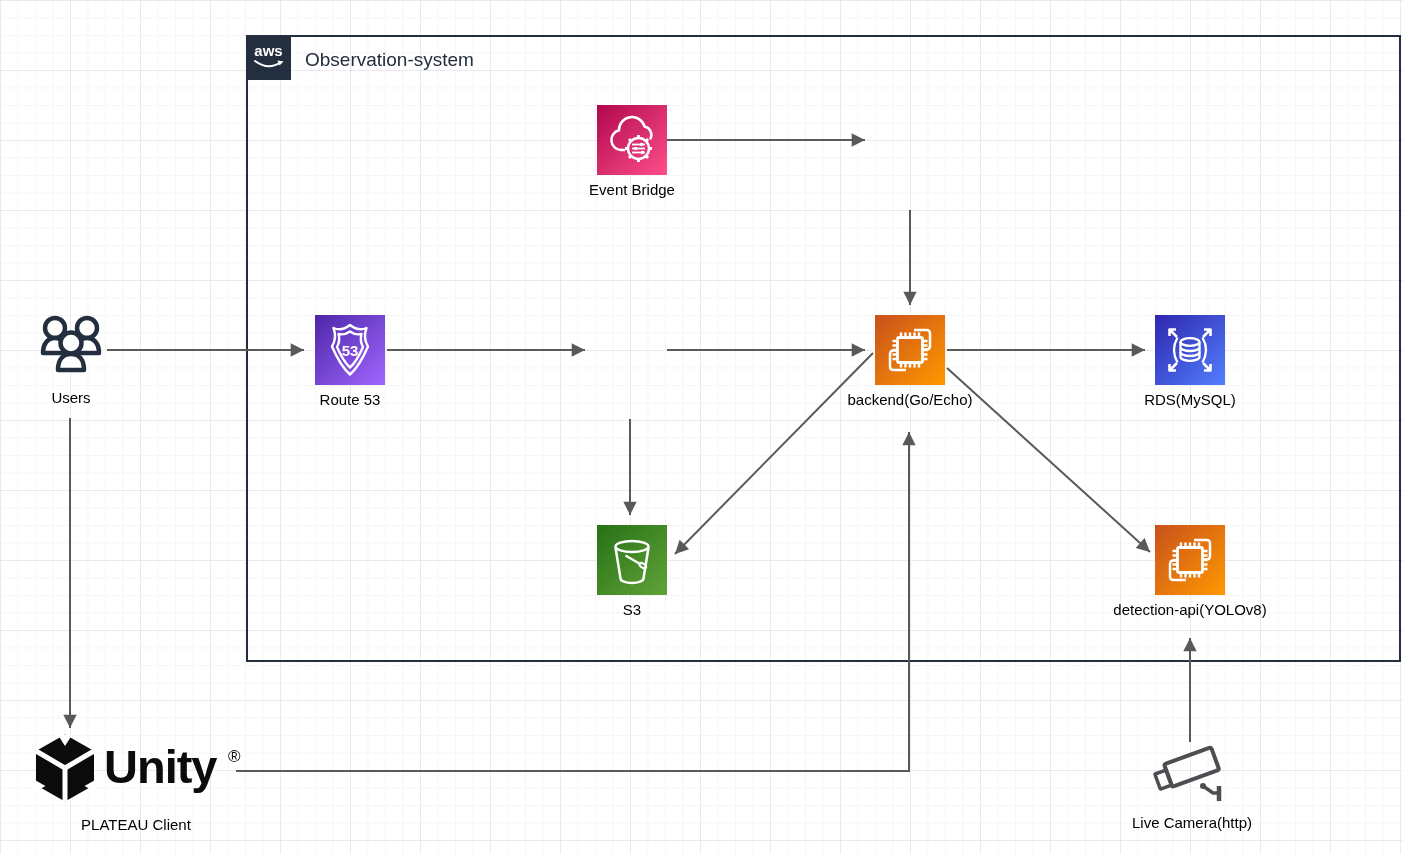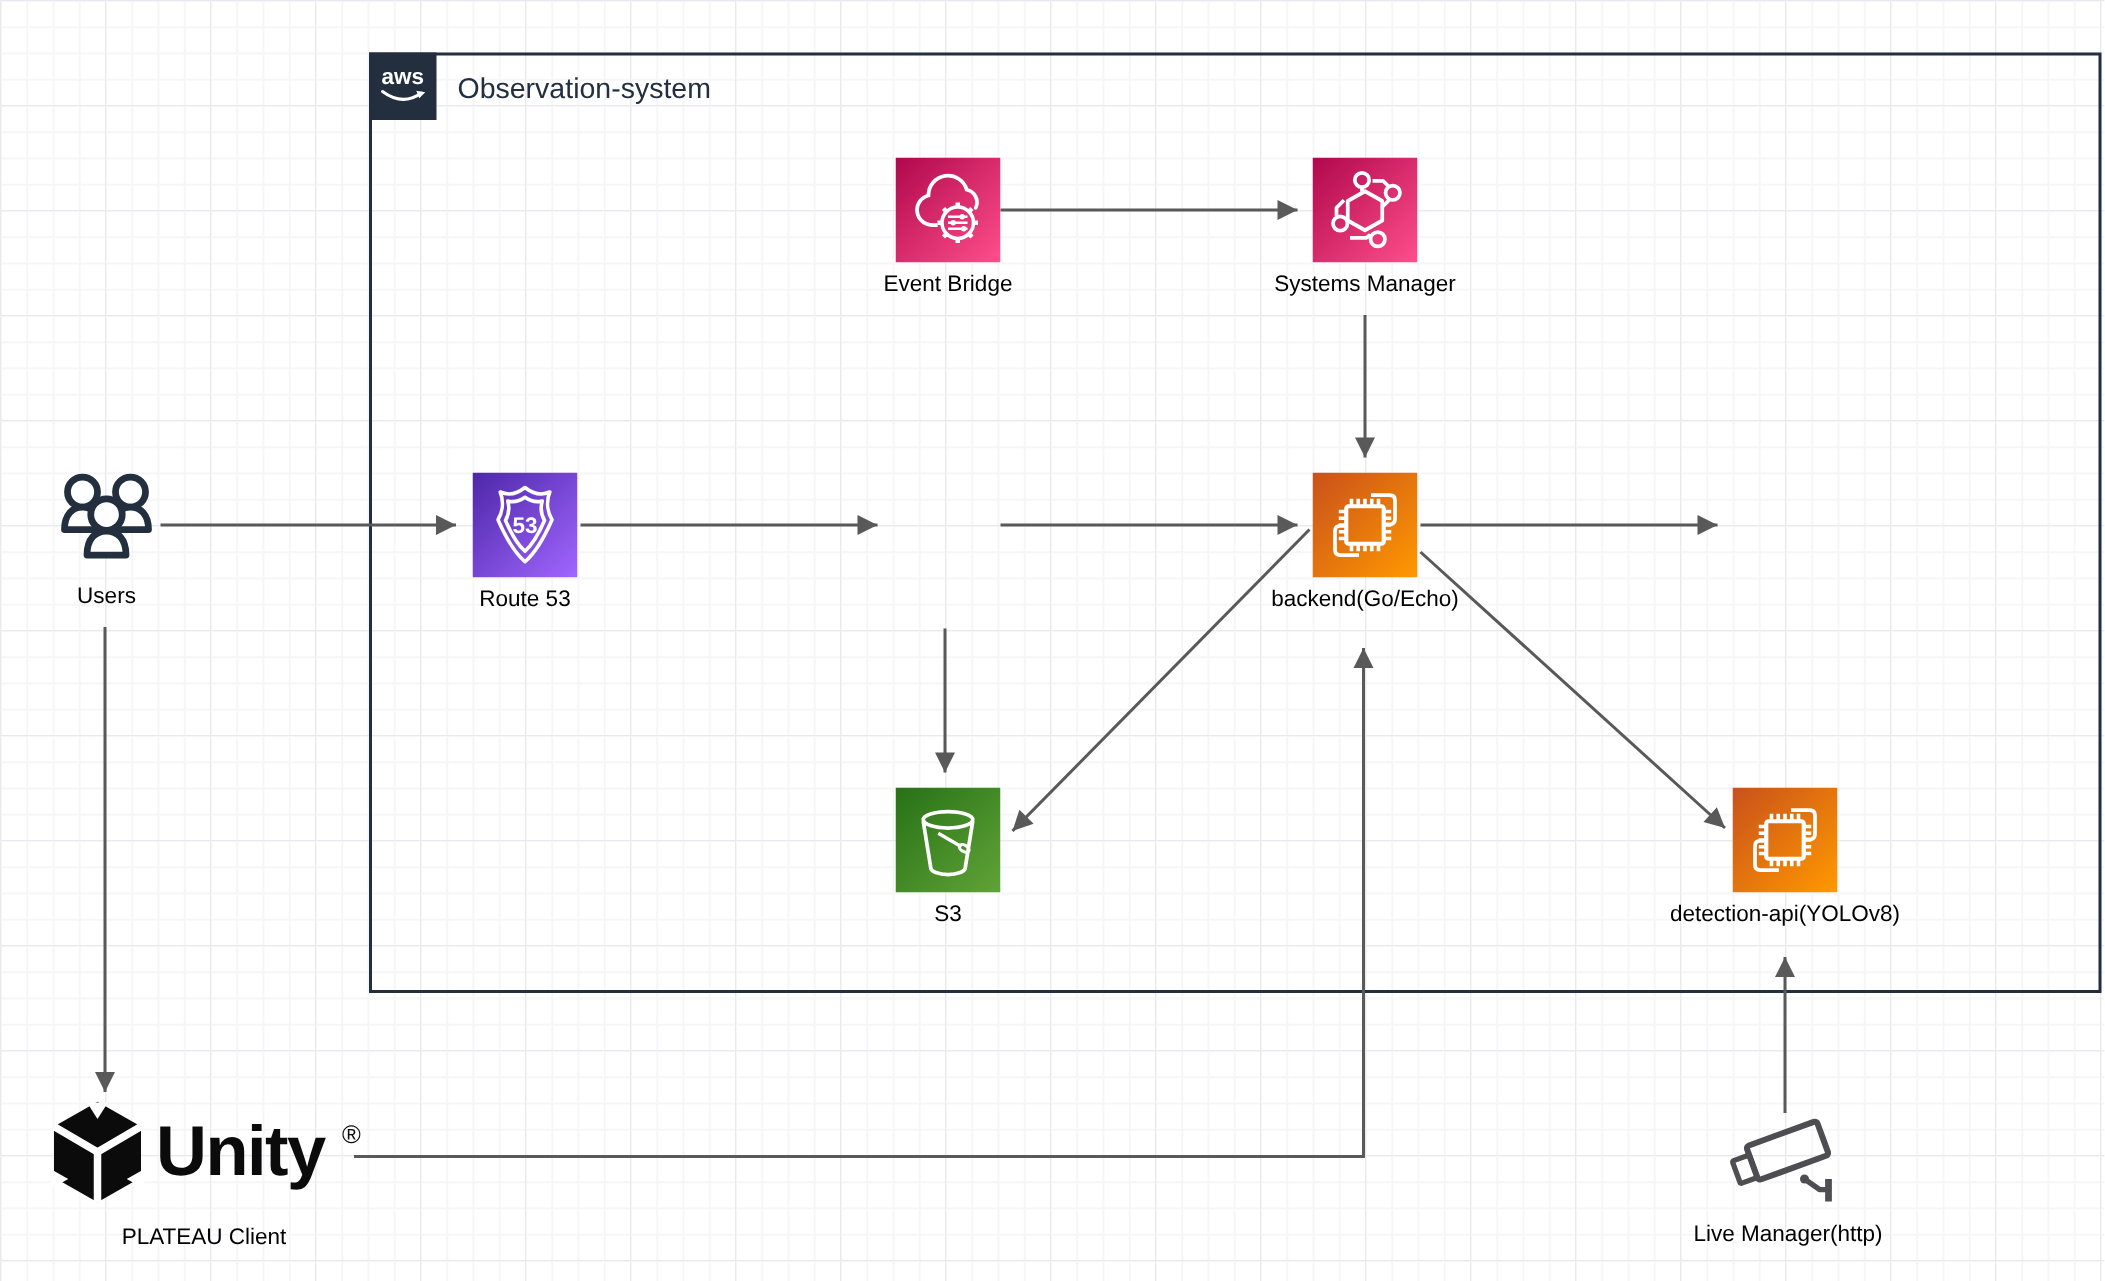--- a/index.html
+++ b/index.html
@@ -137,20 +137,40 @@
       <g stroke="#ffffff" stroke-width="2.5" fill="none" stroke-linejoin="round">
         <path d="M39,15 H51.5 Q55,15 55,18.5 V31 Q55,34.5 51.5,34.5 H48"></path>
         <path d="M31,55 H18.5 Q15,55 15,51.5 V39 Q15,35.5 18.5,35.5 H22"></path>
         <rect x="22.5" y="22.5" width="25" height="25" rx="1.5" stroke-width="2.8"></rect>
         <path stroke-width="2.4" d="M26,17.5 V22.5 M30.5,17.5 V22.5 M35,17.5 V22.5 M39.5,17.5 V22.5 M44,17.5 V22.5 M26,47.5 V52.5 M30.5,47.5 V52.5 M35,47.5 V52.5 M39.5,47.5 V52.5 M44,47.5 V52.5 M17.5,26 H22.5 M17.5,30.5 H22.5 M17.5,35 H22.5 M17.5,39.5 H22.5 M17.5,44 H22.5 M47.5,26 H52.5 M47.5,30.5 H52.5 M47.5,35 H52.5 M47.5,39.5 H52.5 M47.5,44 H52.5"></path>
       </g>
     </svg>
     <div class="nlabel">backend(Go/Echo)</div>
   </div>
 
+  <div class="node" style="left:1155px;top:315px;">
+    <svg class="icon" width="70" height="70" viewBox="0 0 70 70">
+      <rect width="70" height="70" fill="url(#gBlue)"></rect>
+      <g stroke="#ffffff" stroke-width="2.6" fill="none" stroke-linejoin="round">
+        <path d="M22,22 L14.5,14.5 M14.5,21 V14.5 H21"></path>
+        <path d="M48,22 L55.5,14.5 M49,14.5 H55.5 V21"></path>
+        <path d="M22,48 L14.5,55.5 M14.5,49 V55.5 H21"></path>
+        <path d="M48,48 L55.5,55.5 M49,55.5 H55.5 V49"></path>
+        <g stroke-width="2.3">
+          <ellipse cx="35" cy="27" rx="9.5" ry="3.8"></ellipse>
+          <path d="M25.5,27 V42 A9.5,3.8 0 0 0 44.5,42 V27"></path>
+          <path d="M25.5,32.2 A9.5,3.8 0 0 0 44.5,32.2"></path>
+          <path d="M25.5,37.2 A9.5,3.8 0 0 0 44.5,37.2"></path>
+          <path d="M22.5,22.5 Q15.5,35 22.5,47.5"></path>
+          <path d="M47.5,22.5 Q54.5,35 47.5,47.5"></path>
+        </g>
+      </g>
+    </svg>
+    <div class="nlabel">RDS(MySQL)</div>
+  </div>
 
   <div class="node" style="left:597px;top:105px;">
     <svg class="icon" width="70" height="70" viewBox="0 0 70 70">
       <rect width="70" height="70" fill="url(#gPink)"></rect>
       <path d="M24,45 A10,10 0 0 1 22,25.3 A13,13 0 0 1 47.5,21.5 A8.5,8.5 0 0 1 53.5,33.5" stroke="#ffffff" stroke-width="2.5" fill="none" stroke-linecap="round"></path>
       <path d="M24,45 H28" stroke="#ffffff" stroke-width="2.5" stroke-linecap="round"></path>
       <circle cx="41.5" cy="43.5" r="13.5" fill="url(#gPink)"></circle>
       <g stroke="#ffffff" fill="none">
         <circle cx="41.5" cy="43.5" r="10.5" stroke-width="2.4"></circle>
         <g stroke-width="3">
@@ -169,38 +189,20 @@
             <path d="M35,47.5 H48"></path>
         </g>
       </g>
       <circle cx="44.5" cy="39.5" r="1.8" fill="#ffffff"></circle>
       <circle cx="38.5" cy="43.5" r="1.8" fill="#ffffff"></circle>
       <circle cx="45.5" cy="47.5" r="1.8" fill="#ffffff"></circle>
     </svg>
     <div class="nlabel">Event Bridge</div>
   </div>
 
-  <div class="node" style="left:875px;top:105px;">
-    <svg class="icon" width="70" height="70" viewBox="0 0 70 70">
-      <rect width="70" height="70" fill="url(#gPink)"></rect>
-      <g stroke="#ffffff" stroke-width="2.5" fill="none" stroke-linejoin="round">
-        <polygon points="35,22.5 46.5,29 46.5,42 35,48.5 23.5,42 23.5,29"></polygon>
-        <path d="M33,20 V23"></path>
-        <path d="M40,15.5 H47 L51,19.5"></path>
-        <path d="M51.5,28 L47,32.5"></path>
-        <path d="M21,28.5 L16,33.5 V39"></path>
-        <path d="M25,53.5 H36 L38.5,51.5"></path>
-        <circle cx="33" cy="15" r="4.8"></circle>
-        <circle cx="53.5" cy="23.5" r="4.8"></circle>
-        <circle cx="18.5" cy="44" r="4.8"></circle>
-        <circle cx="43.5" cy="54.5" r="4.8"></circle>
-      </g>
-    </svg>
-    <div class="nlabel">Systems Manager</div>
-  </div>
 
   <div class="node" style="left:597px;top:525px;">
     <svg class="icon" width="70" height="70" viewBox="0 0 70 70">
       <rect width="70" height="70" fill="url(#gGreen)"></rect>
       <g stroke="#ffffff" stroke-width="2.5" fill="none" stroke-linejoin="round">
         <ellipse cx="35" cy="21.5" rx="16.5" ry="5.5"></ellipse>
         <path d="M18.5,22.5 L23.5,53.5 A11.5,4.5 0 0 0 46.5,53.5 L51.5,22.5"></path>
         <path stroke-width="2.2" d="M28.5,30.5 L44,39.5"></path>
         <ellipse cx="45.8" cy="40.6" rx="3.6" ry="2.1" stroke-width="2" transform="rotate(30 45.8 40.6)"></ellipse>
       </g>
@@ -243,16 +245,16 @@
       <g stroke="#4D4D52" fill="none" stroke-linejoin="round">
         <g transform="rotate(-20 42 28)">
           <rect x="17" y="15" width="50" height="24" rx="2" stroke-width="4"></rect>
           <rect x="5" y="21" width="12" height="16" rx="1" stroke-width="3.5"></rect>
         </g>
         <circle cx="53" cy="46" r="3" fill="#4D4D52" stroke="none"></circle>
         <path d="M53,46 L63,53 H69" stroke-width="3.5"></path>
         <path d="M69,46 V61" stroke-width="4.5"></path>
       </g>
     </svg>
-    <div class="nlabel">Live Manager(http)</div>
+    <div class="nlabel">Live Camera(http)</div>
   </div>
 
 </div>
 
 </body></html>

